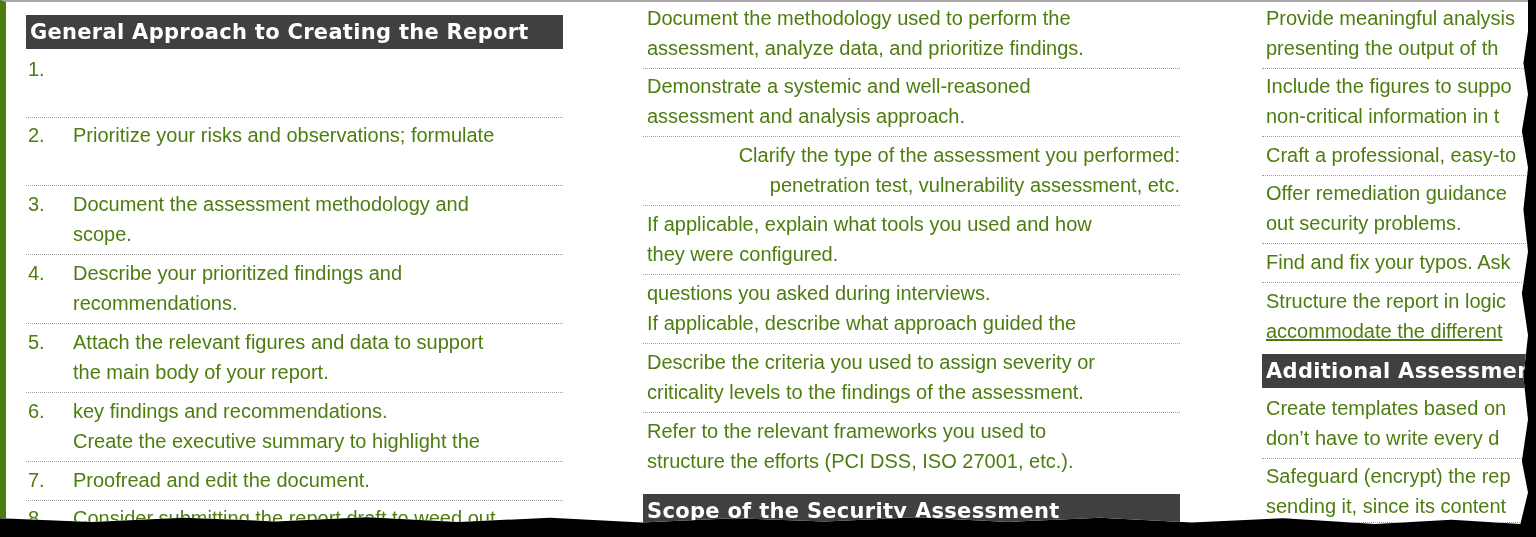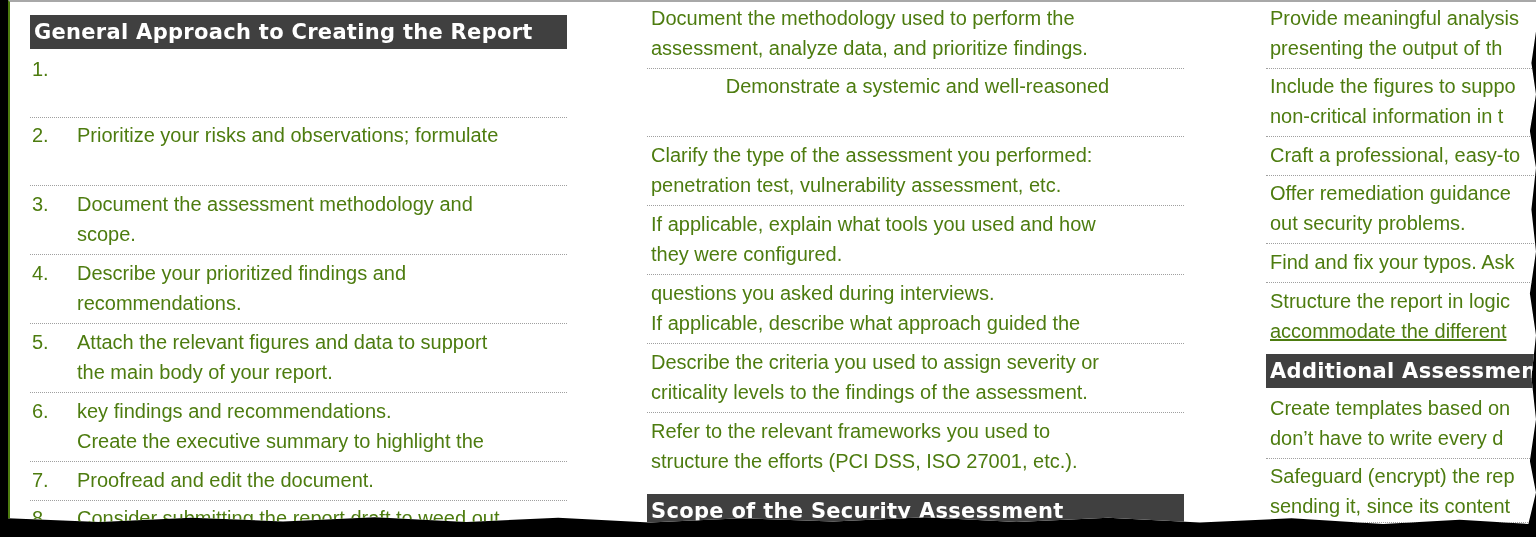--- a/index.html
+++ b/index.html
@@ -5,32 +5,31 @@
     html, body { margin: 0; padding: 0; }
     body {
       width: 1536px; height: 537px; overflow: hidden; position: relative;
       background: #000;
       font-family: "Liberation Sans", sans-serif;
     }
     .page {
       position: absolute; left: 0; top: 0; width: 1528px; height: 524px;
       background: #fff;
       border-top: 2px solid #a8a8a8;
-      border-left: 2px solid #4d7c0f;
+      border-left: 6px solid #4d7c0f;
       box-sizing: border-box;
       overflow: hidden;
       clip-path: polygon(
         0 0, 100% 0,
         100% 6%, 99.7% 12%, 100% 18%, 99.6% 25%, 100% 32%, 99.7% 40%, 100% 48%,
         99.6% 56%, 100% 64%, 99.7% 72%, 100% 80%, 99.6% 88%, 100% 94%, 99.5% 100%,
         95% 99.2%, 90% 100%, 84% 98.9%, 78% 99.7%, 72% 98.8%, 66% 99.6%, 60% 98.7%,
         54% 99.5%, 48% 98.9%, 42% 99.7%, 36% 98.8%, 30% 99.6%, 24% 98.7%, 18% 99.5%,
         12% 98.8%, 6% 99.6%, 0 98.9%
       );
-      margin-left: 8px;
     }
     .col { position: absolute; top: 0; }
     .col1 { left: 20px; width: 537px; }
     .col2 { left: 637px; width: 537px; }
     .col3 { left: 1256px; width: 300px; }
     .hdr {
       position: absolute; left: 0; right: 0; height: 34px;
       background: #404040; color: #fff;
       font-family: "DejaVu Sans", sans-serif; font-weight: bold;
       font-size: 21px; line-height: 34px; padding-left: 4px;
@@ -109,24 +108,25 @@
         <span class="line">Consider submitting the report draft to weed out</span>
       </span>
     </div>
   </div>
 
   <div class="col col2">
     <div class="item" style="top:1px;height:66px;">
       <span class="line">Document the methodology used to perform the</span>
       <span class="line">assessment, analyze data, and prioritize findings.</span>
     </div>
-    <div class="item" style="top:69px;height:66px;text-align:center;">
+    <div class="item" style="top:69px;height:66px;">
       <span class="line">Demonstrate a systemic and well-reasoned</span>
+      <span class="line">assessment and analysis approach.</span>
     </div>
-    <div class="item" style="top:138px;height:66px;">
+    <div class="item" style="top:138px;height:66px;text-align:right;">
       <span class="line">Clarify the type of the assessment you performed:</span>
       <span class="line">penetration test, vulnerability assessment, etc.</span>
     </div>
     <div class="item" style="top:207px;height:66px;">
       <span class="line">If applicable, explain what tools you used and how</span>
       <span class="line">they were configured.</span>
     </div>
     <div class="item" style="top:276px;height:66px;">
       <span class="line">questions you asked during interviews.</span>
       <span class="line">If applicable, describe what approach guided the</span>

